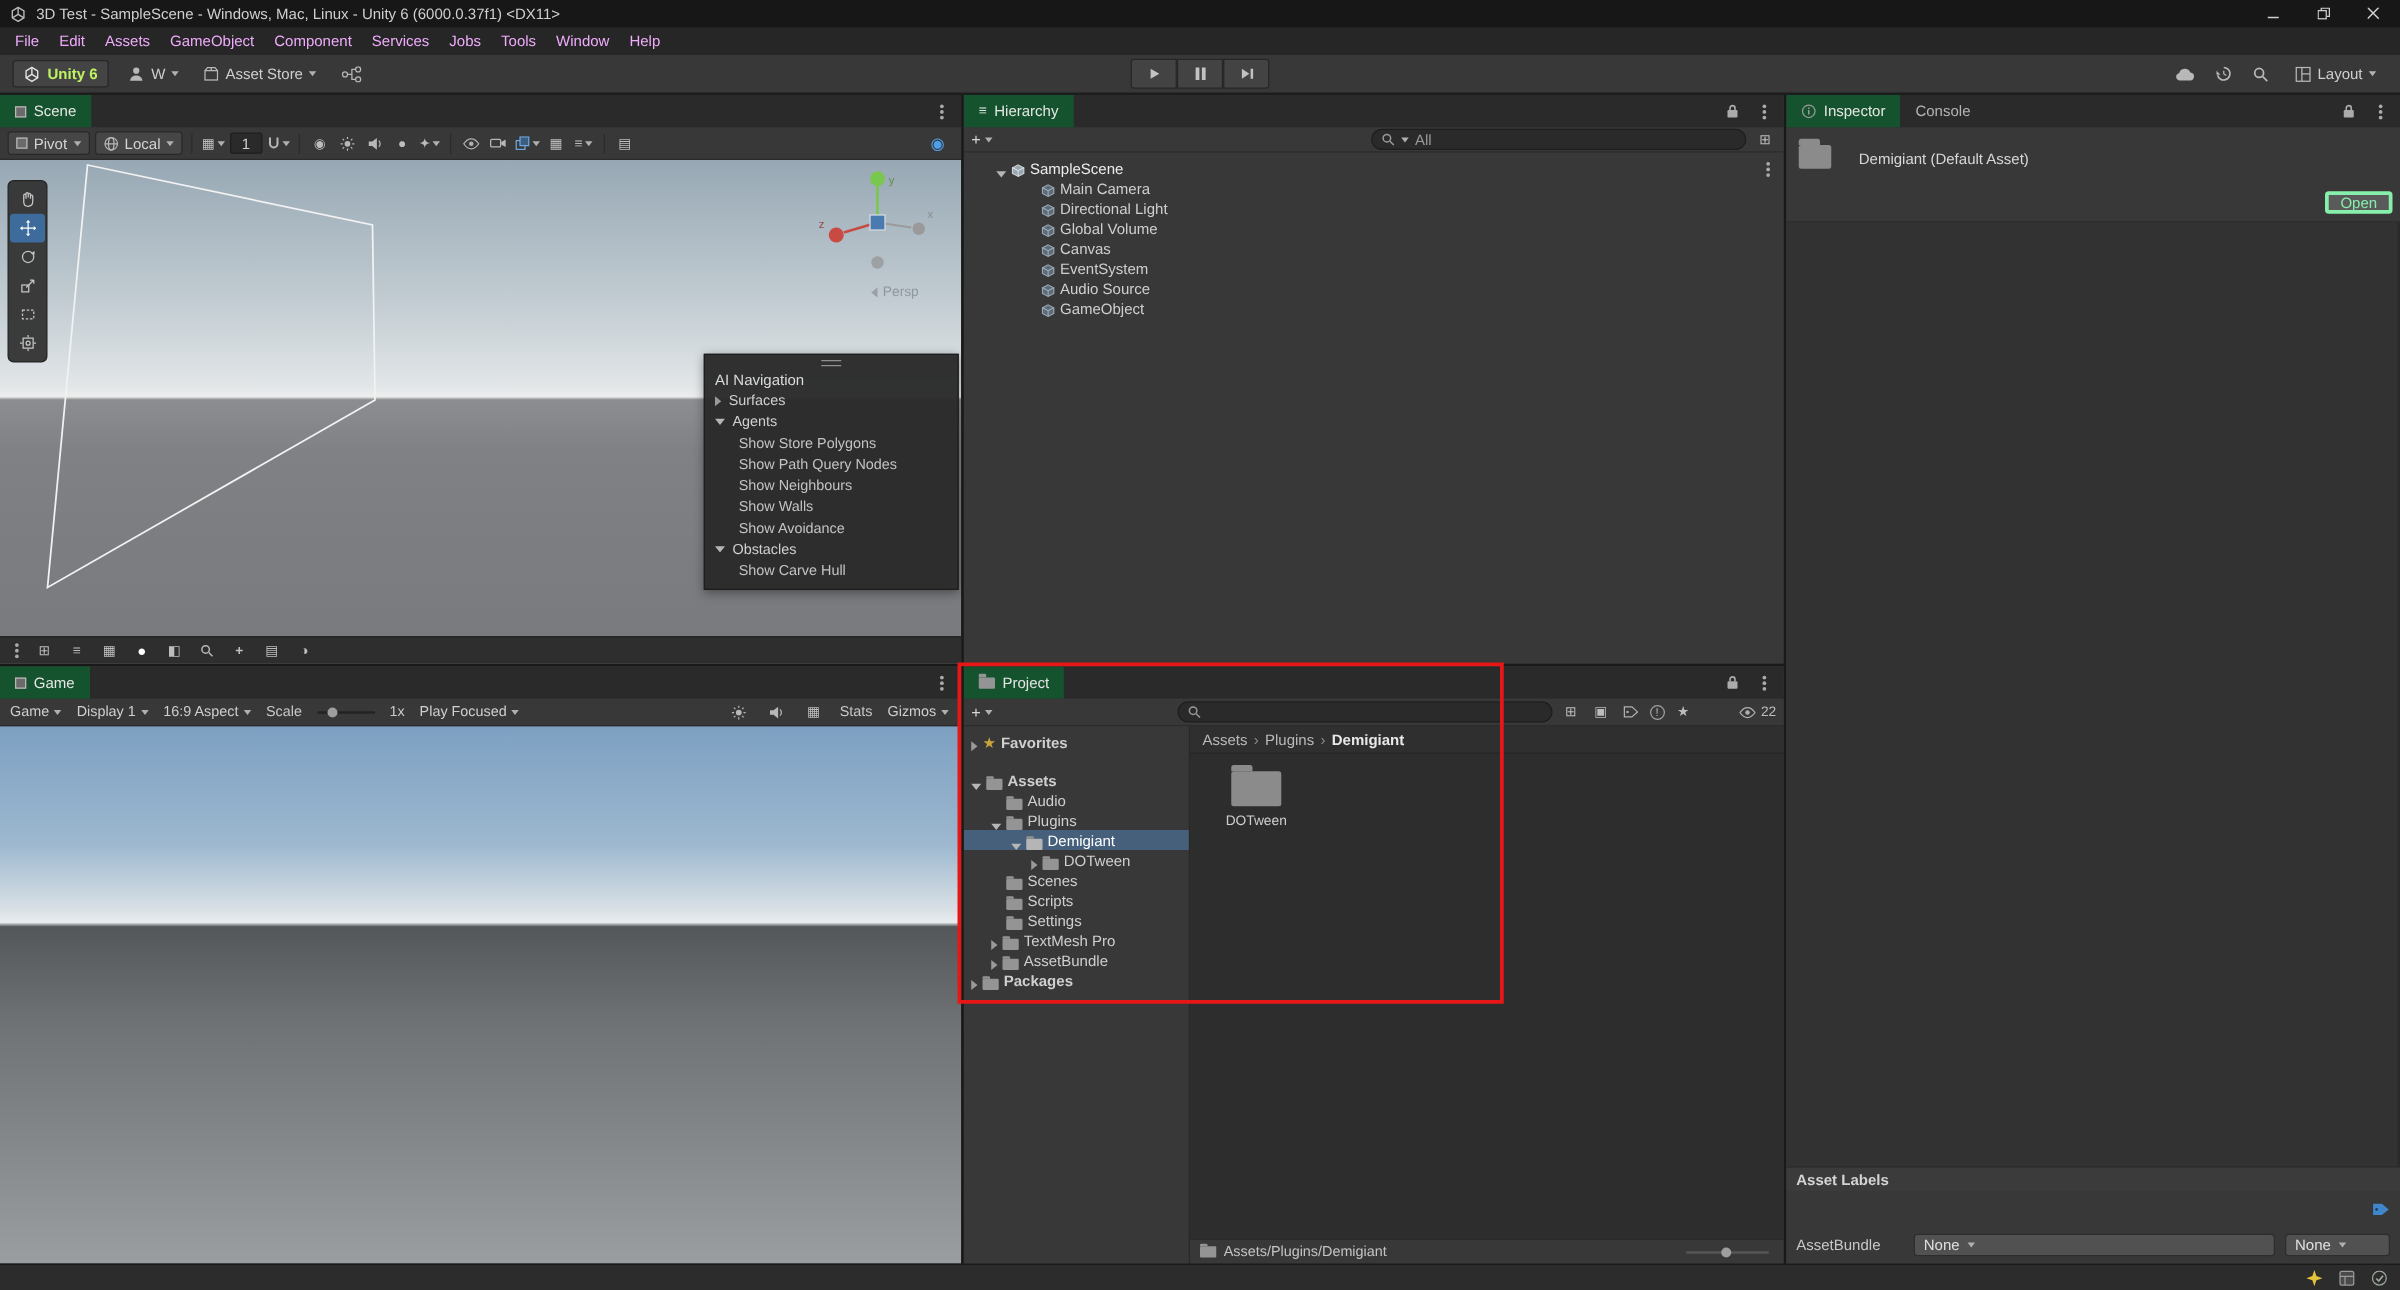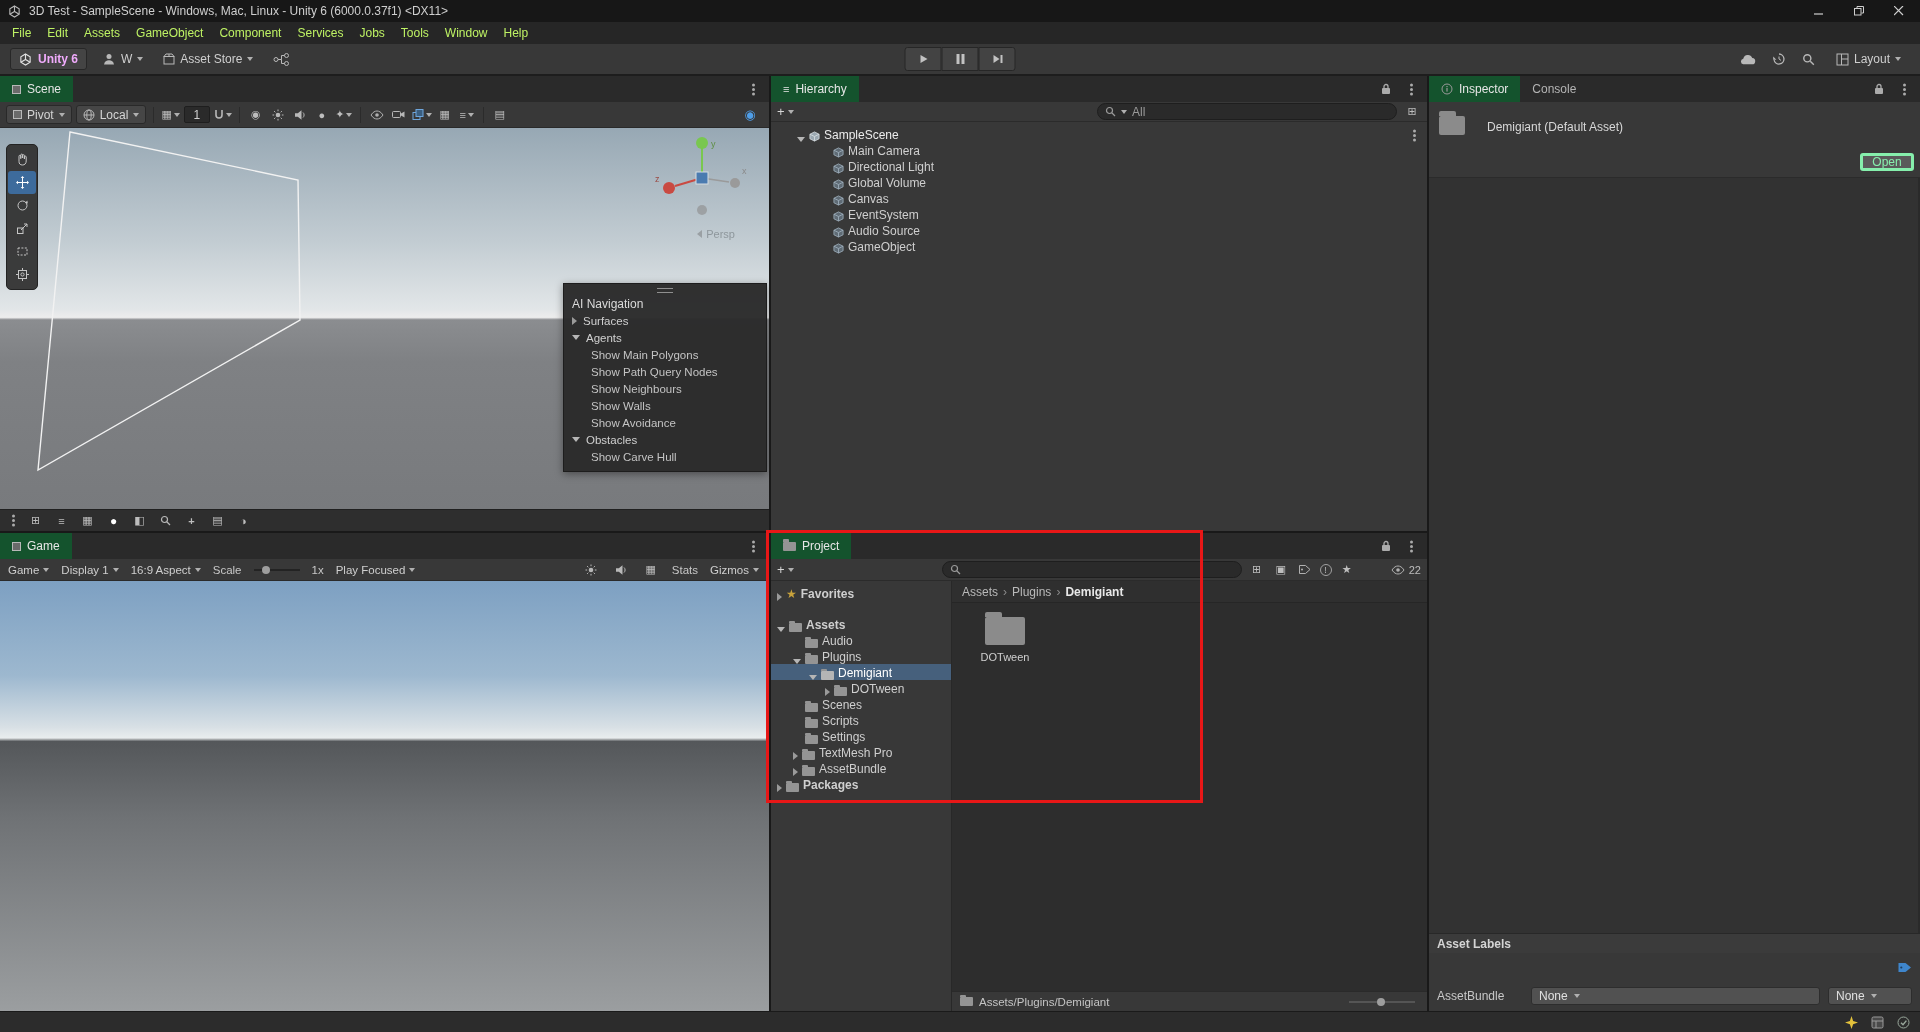--- a/index.html
+++ b/index.html
@@ -4,23 +4,23 @@
 <style>
 *{margin:0;padding:0;box-sizing:border-box}
 html,body{width:1920px;height:1032px;overflow:hidden}
 body{position:relative;background:#191919;font-family:"Liberation Sans","DejaVu Sans",sans-serif;font-size:12px;color:#c8c8c8}
 svg{display:block;flex:0 0 auto}
 
 
 .titlebar{left:0;top:0;width:1920px;height:22px;background:#171717;display:flex;align-items:center;gap:8px;padding:0 8px;color:#cfcfcf;position:absolute}
 .winbtns{margin-left:auto;display:flex;align-items:center;gap:30px;padding-right:8px}
 .menubar{left:0;top:22px;width:1920px;height:22px;background:#262626;display:flex;align-items:center;padding-left:4px;position:absolute}
-.menubar .mi{padding:0 8px;height:22px;display:flex;align-items:center;color:#bef264}
+.menubar .mi{padding:0 8px;height:22px;display:flex;align-items:center;color:#f0abfc}
 .toolbar{left:0;top:44px;width:1920px;height:32px;background:#383838;border-bottom:2px solid #1d1d1d;display:flex;align-items:center;gap:10px;padding:0 10px;position:absolute}
-.tbbtn{height:22px;display:flex;align-items:center;gap:6px;background:#444;border:1px solid #272727;border-radius:3px;padding:0 8px;color:#f0abfc}
+.tbbtn{height:22px;display:flex;align-items:center;gap:6px;background:#444;border:1px solid #272727;border-radius:3px;padding:0 8px;color:#bef264}
 .tbflat{height:22px;display:flex;align-items:center;gap:5px;padding:0 5px;color:#cfcfcf}
 .playgrp{position:absolute;left:50%;transform:translateX(-50%);display:flex}
 .playbtn{width:37px;height:24px;background:#434343;border:1px solid #262626;display:flex;align-items:center;justify-content:center}
 .playbtn:first-child{border-radius:3px 0 0 3px}
 .playbtn:last-child{border-radius:0 3px 3px 0}
 .tb-right{margin-left:auto;display:flex;align-items:center;gap:16px;padding-right:4px}
 
 
 .panel{position:absolute;background:#383838;display:flex;flex-direction:column;overflow:hidden}
 .tabstrip{height:26px;background:#2a2a2a;display:flex;align-items:stretch;flex:0 0 auto}
@@ -378,21 +378,21 @@
           <span>AI Navigation</span>
         </div>
       <div class="nrow">
         <span class="expr"></span>
         <span>Surfaces</span>
       </div>
       <div class="nrow">
         <span class="expd"></span>
         <span>Agents</span>
       </div>
-      <div class="nitem">Show Main Polygons</div>
+      <div class="nitem">Show Store Polygons</div>
       <div class="nitem">Show Path Query Nodes</div>
       <div class="nitem">Show Neighbours</div>
       <div class="nitem">Show Walls</div>
       <div class="nitem">Show Avoidance</div>
       <div class="nrow">
         <span class="expd"></span>
         <span>Obstacles</span>
       </div>
       <div class="nitem">Show Carve Hull</div>
     </div>

